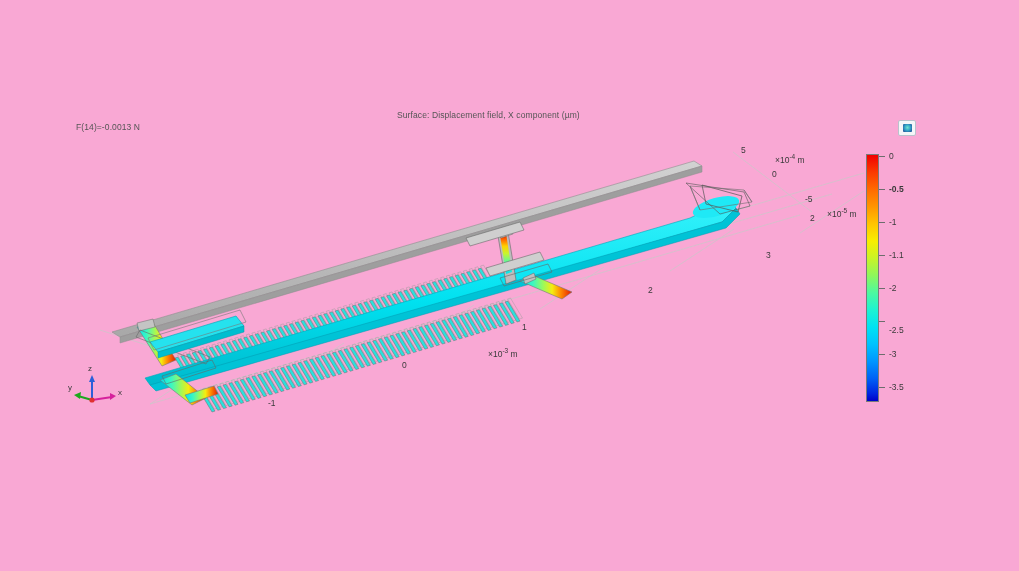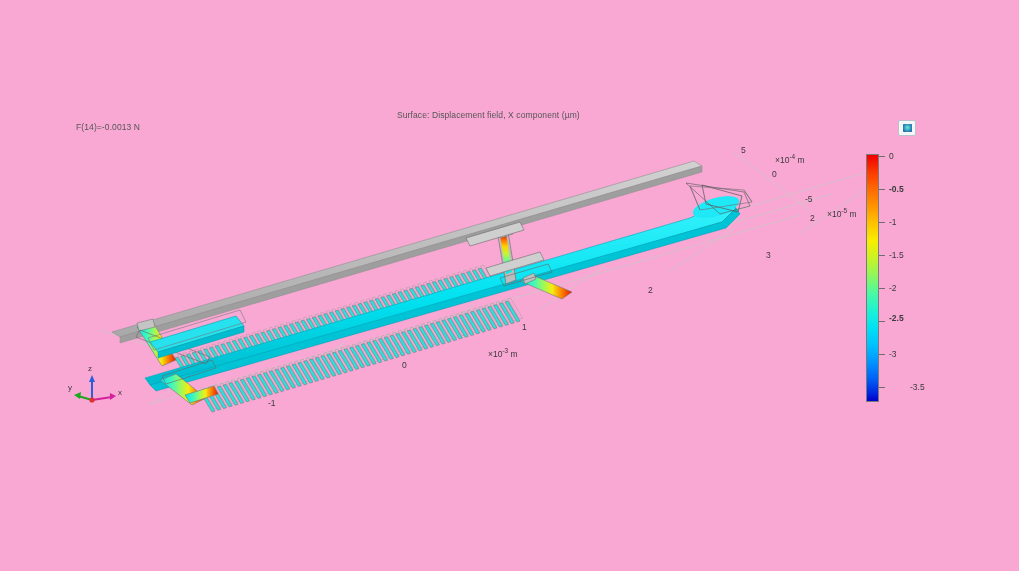--- a/index.html
+++ b/index.html
@@ -398,29 +398,29 @@
   <div class="cbar-wrap">
     <div class="cbar"></div>
     <div id="cbar-ticks">
         <div class="ctick" style="top: 2px;"></div>
         <div class="clabel" style="top: 2px;">0</div>
         <div class="ctick" style="top: 35.0667px;"></div>
         <div class="clabel" style="top: 35.0667px; font-weight: bold;">-0.5</div>
         <div class="ctick" style="top: 68.1333px;"></div>
         <div class="clabel" style="top: 68.1333px;">-1</div>
         <div class="ctick" style="top: 101.2px;"></div>
-        <div class="clabel" style="top: 101.2px;">-1.5</div>
+        <div class="clabel" style="top: 101.2px;">-1.1</div>
         <div class="ctick" style="top: 134.267px;"></div>
         <div class="clabel" style="top: 134.267px;">-2</div>
         <div class="ctick" style="top: 167.333px;"></div>
-        <div class="clabel" style="top: 164px; font-weight: bold;">-2.5</div>
+        <div class="clabel" style="top: 176px;">-2.5</div>
         <div class="ctick" style="top: 200.4px;"></div>
         <div class="clabel" style="top: 200.4px;">-3</div>
         <div class="ctick" style="top: 233.467px;"></div>
-        <div class="clabel" style="top: 233.467px; margin-left: 21px;">-3.5</div>
+        <div class="clabel" style="top: 233.467px;">-3.5</div>
       </div>
   </div>
 
   <div class="triad">
     <svg width="60" height="44" viewBox="0 0 60 44">
       <g>
         <line x1="24" y1="32" x2="24" y2="12" stroke="#2b5fd9" stroke-width="2"></line>
         <polygon points="24,7 21,14 27,14" fill="#2b5fd9"></polygon>
       </g>
       <g>

